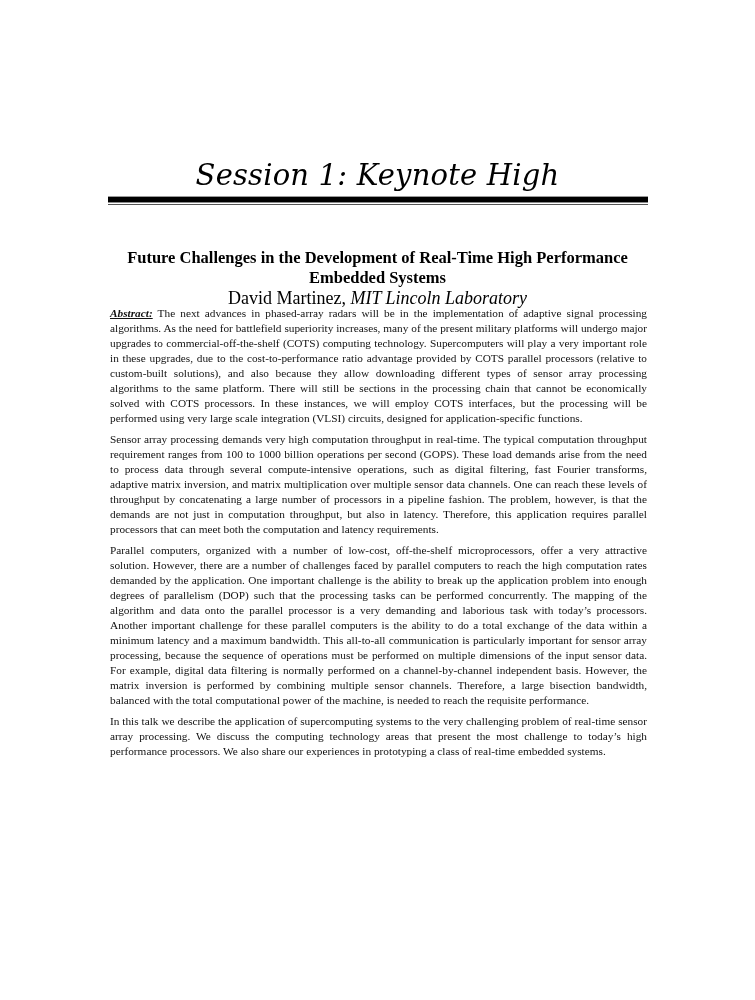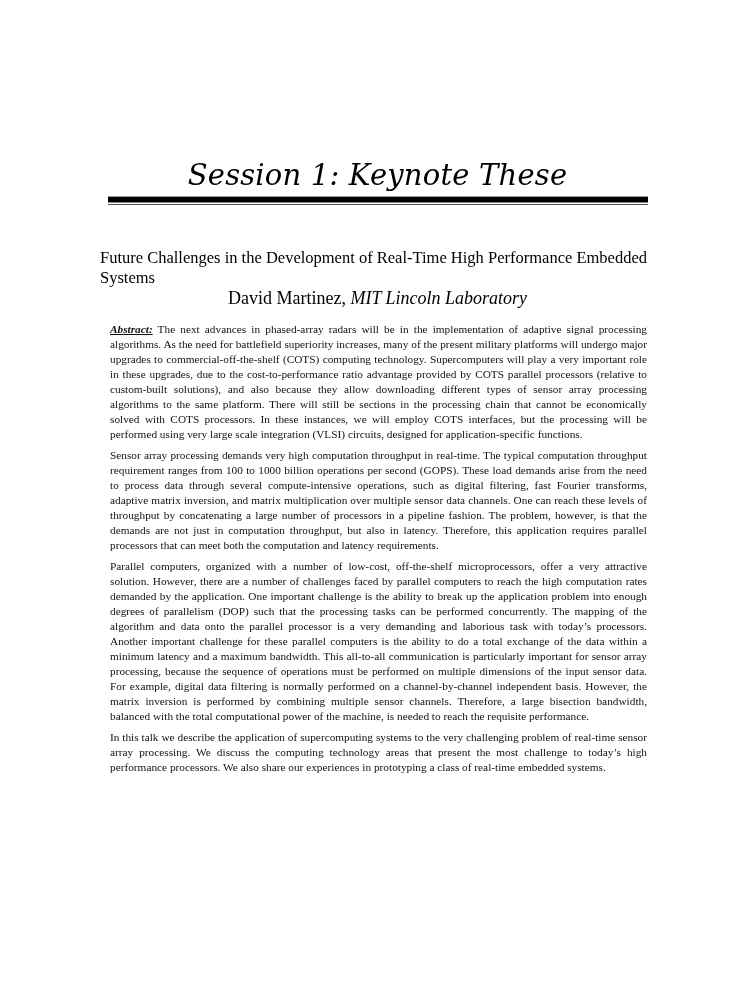--- a/index.html
+++ b/index.html
@@ -8,39 +8,39 @@
   .session-title {
     position: absolute; left: 0; width: 755px; top: 158px; text-align: center;
     font-family: "DejaVu Serif", serif; font-style: italic; font-size: 29px;
     letter-spacing: 0.2px; color: #000;
   }
   .rule {
     position: absolute; left: 108px; width: 540px; top: 196px; height: 9px;
     background: linear-gradient(to bottom, #9a9a9a 0px, #9a9a9a 1px, #000 1px, #000 6px, #8a8a8a 6px, #8a8a8a 7px, #fff 7px, #fff 8px, #555 8px, #555 9px);
   }
   .paper-title {
-    position: absolute; left: 100px; width: 555px; top: 248px; 
-    font-weight: normal; font-size: 16.5px; line-height: 20px; color: #000;
+    position: absolute; left: 100px; width: 555px; top: 248px; text-align: center;
+    font-weight: bold; font-size: 16.5px; line-height: 20px; color: #000;
   }
   .author-line {
     position: absolute; left: 100px; width: 555px; top: 288px; text-align: center;
     font-size: 18px; line-height: 20px; color: #000;
   }
   .author-line .affil { font-style: italic; }
   .body-text {
-    position: absolute; left: 110px; width: 537px; top: 322px;
+    position: absolute; left: 110px; width: 537px; top: 306px;
     font-size: 11.3px; line-height: 15px; text-align: justify;
   }
   .body-text p { margin: 0 0 6px 0; }
   .abstract-label { font-weight: bold; font-style: italic; text-decoration: underline; }
 </style>
 </head>
 <body>
 
-<div class="session-title">Session 1: Keynote These</div>
+<div class="session-title">Session 1: Keynote High</div>
 <div class="rule"></div>
 
 <div class="paper-title">Future Challenges in the Development of Real-Time High Performance Embedded Systems</div>
 <div class="author-line">
   <span>David Martinez,</span>
   <span class="affil">MIT Lincoln Laboratory</span>
 </div>
 
 <div class="body-text">
   <p><span class="abstract-label">Abstract:</span><span> The next advances in phased-array radars will be in the implementation of adaptive signal processing algorithms. As the need for battlefield superiority increases, many of the present military platforms will undergo major upgrades to commercial-off-the-shelf (COTS) computing technology. Supercomputers will play a very important role in these upgrades, due to the cost-to-performance ratio advantage provided by COTS parallel processors (relative to custom-built solutions), and also because they allow downloading different types of sensor array processing algorithms to the same platform. There will still be sections in the processing chain that cannot be economically solved with COTS processors. In these instances, we will employ COTS interfaces, but the processing will be performed using very large scale integration (VLSI) circuits, designed for application-specific functions.</span></p>

